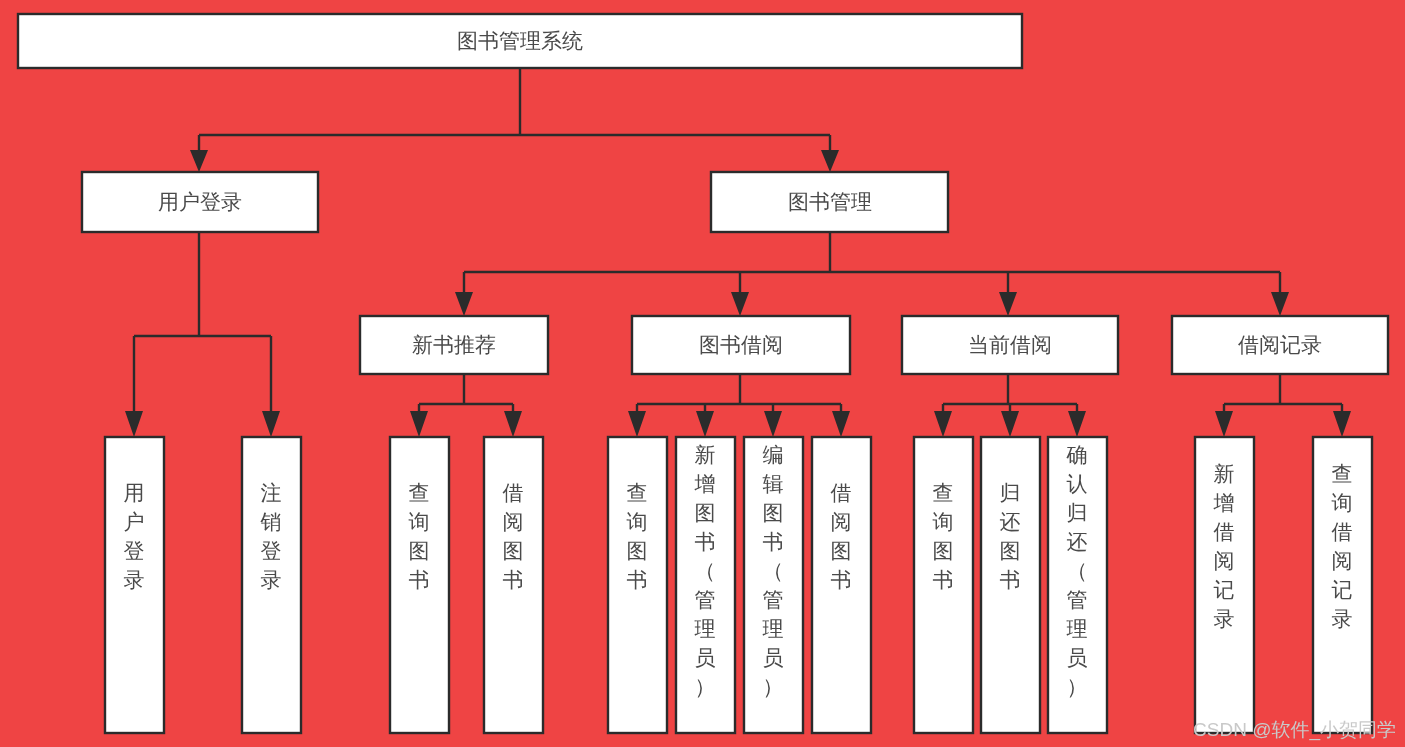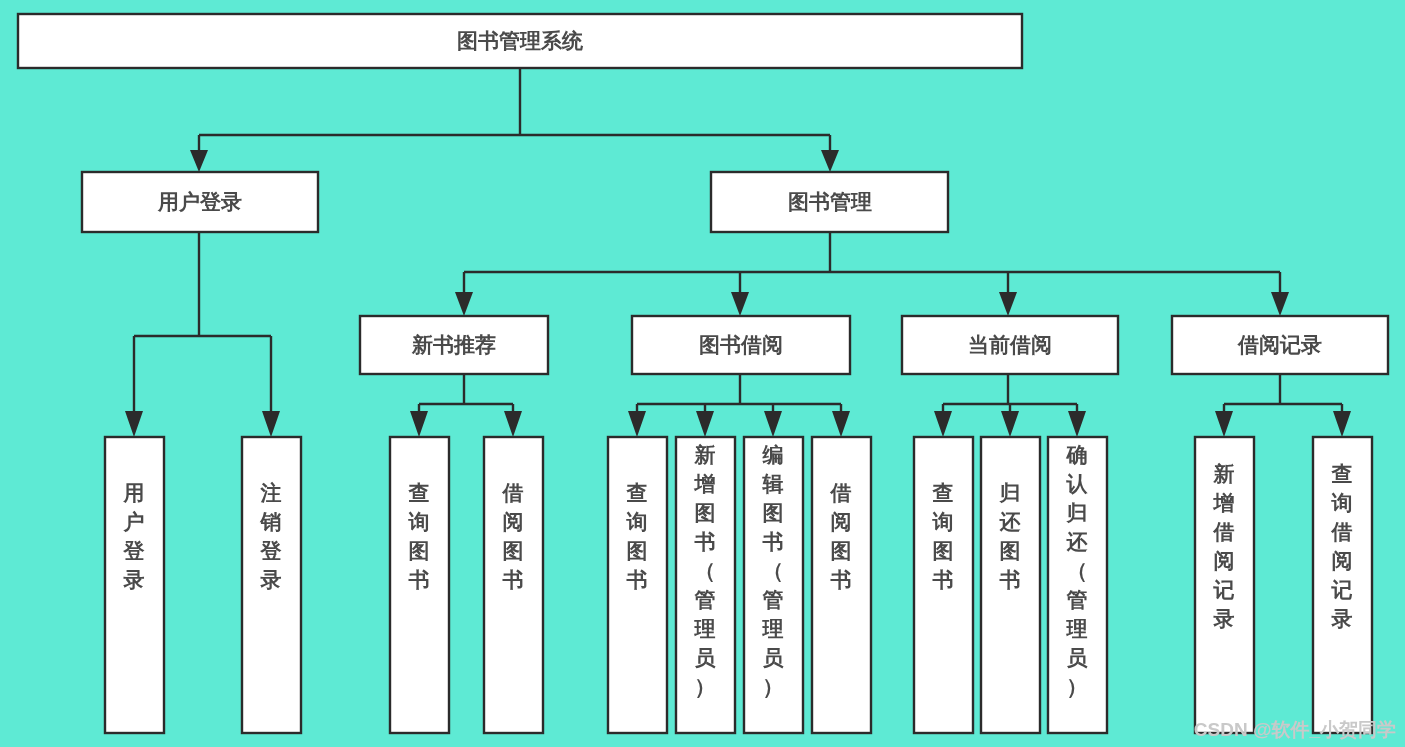--- a/index.html
+++ b/index.html
@@ -8,23 +8,22 @@
     padding: 0;
     background: #ffffff;
   }
   body {
     font-family: "Liberation Sans", "DejaVu Sans", sans-serif;
   }
   #diagram-root {
     position: relative;
     width: 1405px;
     height: 747px;
-    background: #5eead4;
+    background: #ef4444;
     overflow: hidden;
-    font-weight: bold;
   }
   #diagram-svg {
     position: absolute;
     top: 0;
     left: 0;
     width: 1405px;
     height: 747px;
   }
   .node-box {
     fill: #ffffff;

